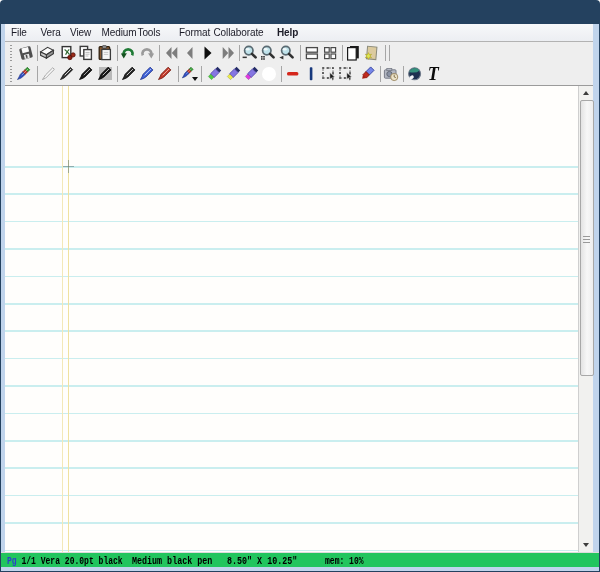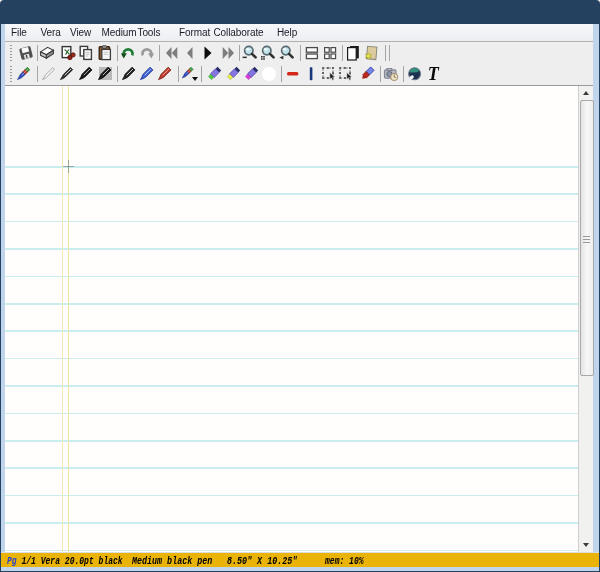--- a/index.html
+++ b/index.html
@@ -28,39 +28,39 @@
   .rule{position:absolute;left:0;width:573px;height:1.7px;background:rgba(170,227,231,0.62);filter:blur(0.4px);}
   .vline{position:absolute;top:0;height:466px;width:2px;filter:blur(0.5px);}
   #scroll{position:absolute;left:573px;top:0;width:15px;height:466px;background:#f1f1ef;border-left:1px solid #cfcfcf;box-sizing:border-box;}
   #thumb{position:absolute;left:1px;top:14px;width:12px;height:274px;border:1px solid #a8a8a8;border-radius:2px;
      background:linear-gradient(to right,#e3e3e3 0,#f7f7f7 50%,#eeeeee 100%);}
   #upar{position:absolute;left:3.5px;top:4.5px;width:0;height:0;border-left:3.5px solid transparent;border-right:3.5px solid transparent;border-bottom:4.5px solid #3c3c3c;}
   #dnar{position:absolute;left:3.5px;bottom:5px;width:0;height:0;border-left:3.5px solid transparent;border-right:3.5px solid transparent;border-top:4.5px solid #3c3c3c;}
   #gripmark{position:absolute;left:2px;top:135px;width:7px;height:7px;background:repeating-linear-gradient(to bottom,#999 0 1px,transparent 1px 3px);}
   #crossv{position:absolute;left:62.6px;top:74px;width:1.3px;height:13px;background:rgba(95,120,120,0.55);z-index:5;}
   #crossh{position:absolute;left:58px;top:79.9px;width:11px;height:1.3px;background:rgba(95,120,120,0.55);z-index:5;}
-  #statusbar{position:absolute;left:1px;top:552px;width:598px;height:15px;background:#eab308;border-top:1px solid #dcdcdc;box-sizing:border-box;font-style:italic;}
+  #statusbar{position:absolute;left:1px;top:552px;width:598px;height:15px;background:#22c55e;border-top:1px solid #dcdcdc;box-sizing:border-box;}
   .st{position:absolute;top:2px;font-family:"Liberation Mono",monospace;font-size:11px;font-weight:bold;color:#000;transform:scaleX(0.73);transform-origin:0 0;white-space:pre;}
   #botframe{position:absolute;left:1px;top:567px;width:598px;height:4px;background:#c0d4ec;}
   .lframe{position:absolute;top:24px;width:4px;height:543px;background:#c0d4ec;}
 </style>
 </head>
 <body>
 <div id="win">
   <div class="lframe" style="left:1px;"></div>
   <div class="lframe" style="left:593px;width:6px;"></div>
   <div id="menubar">
       <span class="mi" style="left: 6px;">File</span>
       <span class="mi" style="left: 35.5px;">Vera</span>
       <span class="mi" style="left: 65px;">View</span>
       <span class="mi" style="left: 96.5px;">Medium</span>
       <span class="mi" style="left: 132.5px;">Tools</span>
       <span class="mi" style="left: 174px;">Format</span>
       <span class="mi" style="left: 208.5px;">Collaborate</span>
-      <span class="mi" style="left: 272px;">Help</span>
+      <span class="mi" style="left: 272px; font-weight: bold;">Help</span>
     </div>
   <div id="toolbars">
       <div class="ic" style="left: 12.5px; top: 3px;"><svg width="16" height="16" viewBox="0 0 16 16">
           <g transform="rotate(-14 8 8)">
             <rect x="2.2" y="2.2" width="11.6" height="11.6" rx="1.5" fill="#4f4f4f"></rect>
             <rect x="4.6" y="2.6" width="6.8" height="4.8" fill="#fbfbfb"></rect>
             <rect x="5.4" y="9.4" width="5.2" height="4.2" fill="#e9e9e9"></rect>
             <rect x="7" y="10" width="1.6" height="3" fill="#4f4f4f"></rect>
           </g>
         </svg></div>

